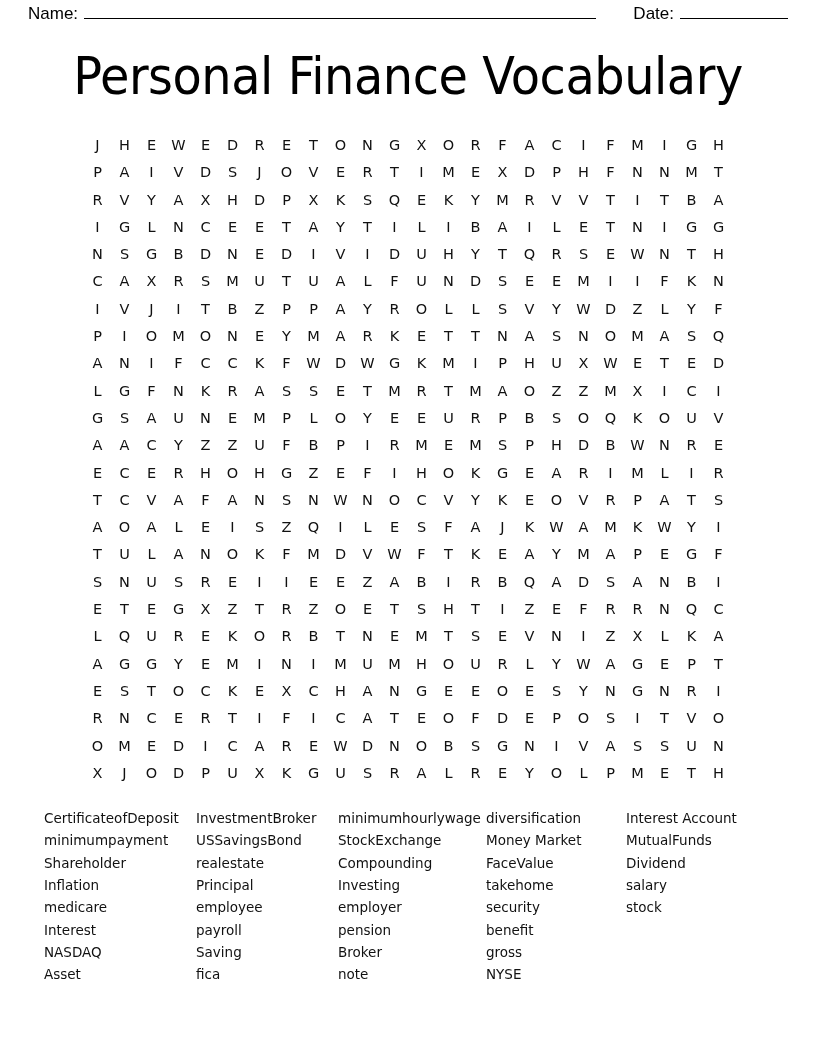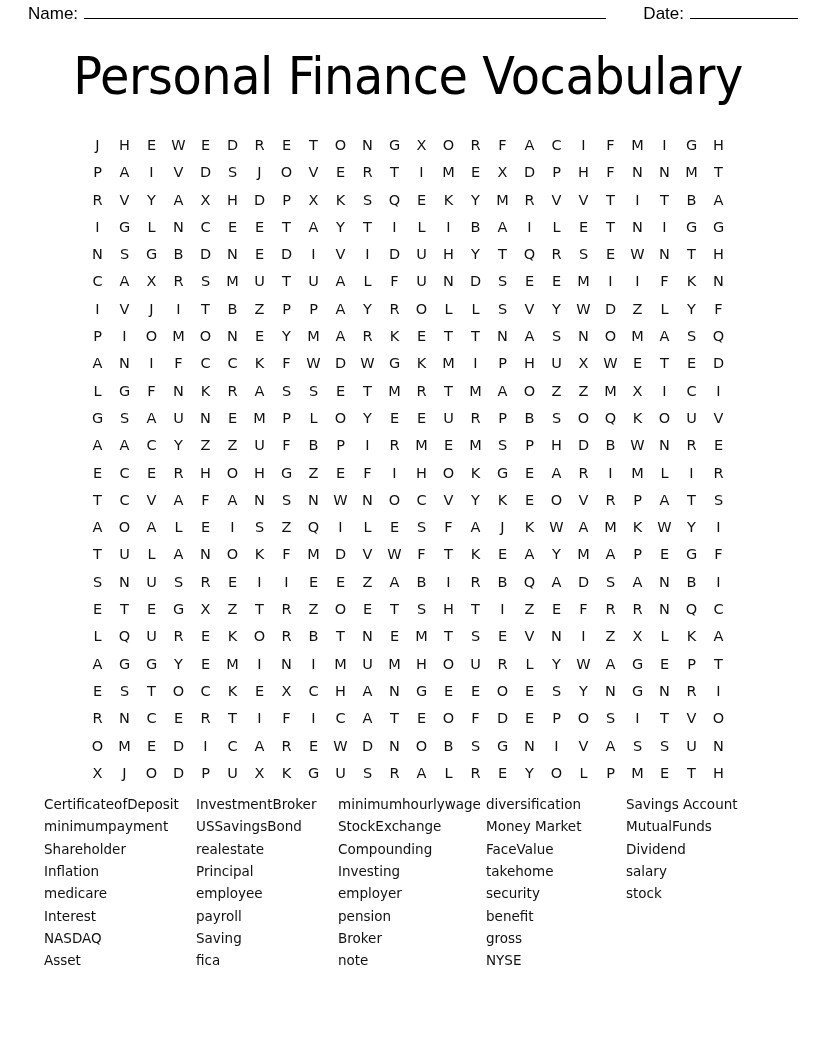--- a/index.html
+++ b/index.html
@@ -15,21 +15,21 @@
     font-family: "Liberation Sans", sans-serif;
     color: #000000;
     position: relative;
     overflow: hidden;
   }
 
   
   .nameline {
     display: flex;
     align-items: baseline;
-    padding: 4px 18px 0 28px;
+    padding: 4px 28px 0 28px;
     font-size: 17px;
     font-family: "Liberation Sans", sans-serif;
     white-space: nowrap;
   }
   .nameline .lbl { letter-spacing: 0px; }
   .nameline .rule-long {
     flex: 1 1 auto;
     border-bottom: 1.5px solid #000;
     margin: 0 6px 3px 6px;
     height: 12px;
@@ -69,21 +69,21 @@
     font-family: "DejaVu Sans", sans-serif;
     font-size: 14.5px;
     line-height: 27.3px;
     height: 27.3px;
     text-align: center;
     color: #111111;
   }
 
   
   .wordlist {
-    margin: 6px 0 0 0;
+    margin: 20px 0 0 0;
     padding: 0 20px 0 44px;
     display: grid;
     grid-template-columns: 152px 142px 148px 140px auto;
     column-gap: 0;
   }
   .wordcol {
     display: flex;
     flex-direction: column;
   }
   .wordcol .word {
@@ -722,19 +722,19 @@
       <div class="word">diversification</div>
       <div class="word">Money Market</div>
       <div class="word">FaceValue</div>
       <div class="word">takehome</div>
       <div class="word">security</div>
       <div class="word">benefit</div>
       <div class="word">gross</div>
       <div class="word">NYSE</div>
     </div>
     <div class="wordcol">
-      <div class="word">Savings Account</div>
+      <div class="word">Interest Account</div>
       <div class="word">MutualFunds</div>
       <div class="word">Dividend</div>
       <div class="word">salary</div>
       <div class="word">stock</div>
     </div>
   </div>
 
 </body></html>

